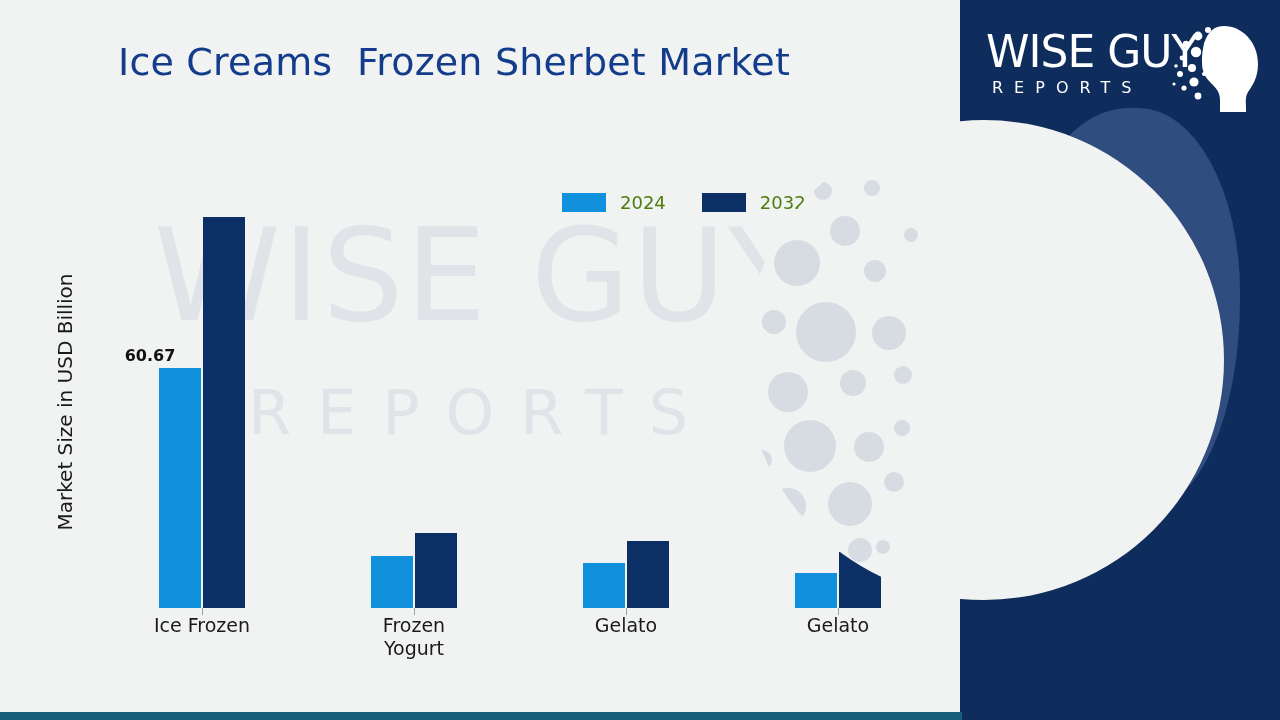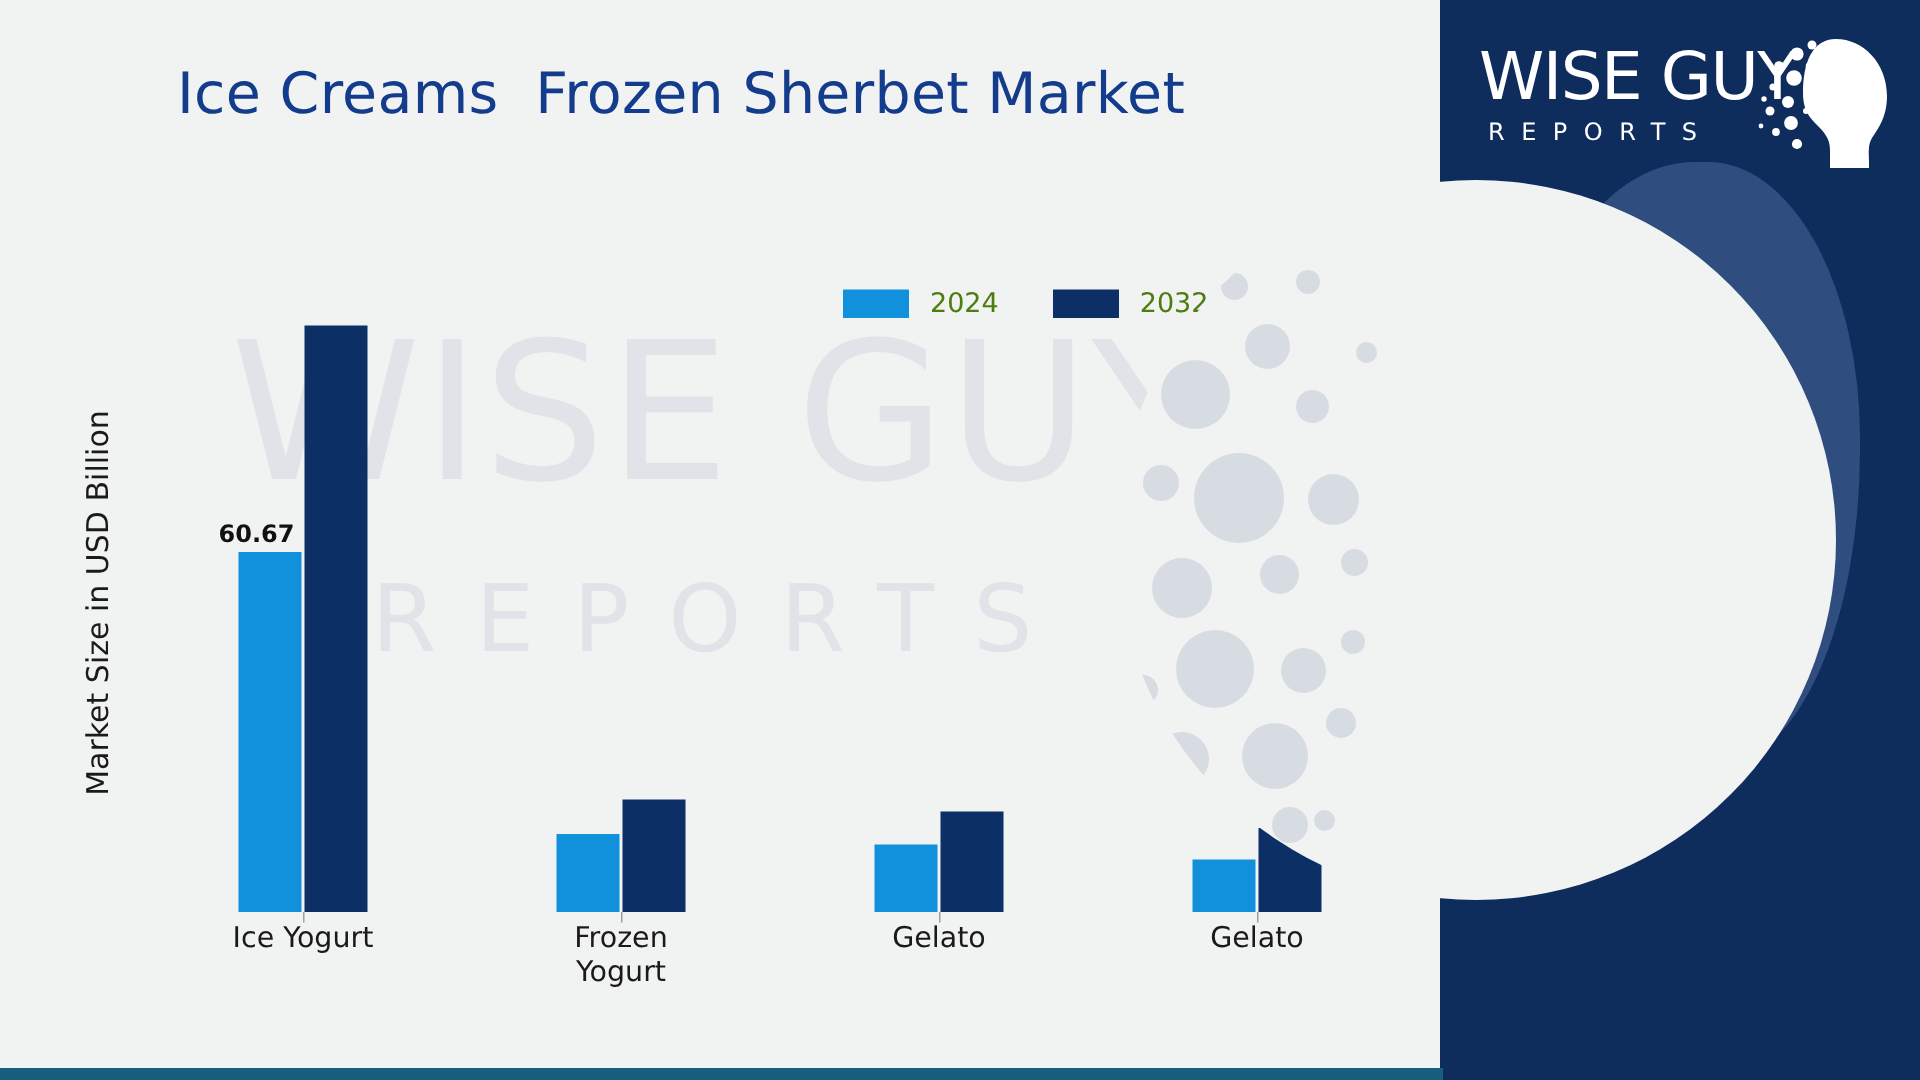--- a/index.html
+++ b/index.html
@@ -266,23 +266,23 @@
           <span class="legend-label">2032</span>
         </div>
       </div>
 
     <div class="plot" id="plot">
         <div class="group" style="left: 0px; width: 212px;">
           <div class="bars">
             <div class="bar" title="2024: 60.67" style="height: 239.542px; background: rgb(17, 145, 220);"></div>
             <div class="bar" title="2032: 99" style="height: 390.879px; background: rgb(12, 47, 102);"></div>
           </div>
-          <div class="bar-value" style="left: 33px; bottom: 242.542px; text-align: center;">60.67</div>
+          <div class="bar-value" style="left: 12px; bottom: 242.542px; text-align: center;">60.67</div>
           <div class="tick"></div>
-          <div class="cat-label">Ice Yogurt</div>
+          <div class="cat-label">Ice Frozen</div>
         </div>
         <div class="group" style="left: 424px; width: 212px;">
           <div class="bars">
             <div class="bar" title="2024: 11.3" style="height: 44.6155px; background: rgb(17, 145, 220);"></div>
             <div class="bar" title="2032: 17" style="height: 67.1207px; background: rgb(12, 47, 102);"></div>
           </div>
           <div class="tick"></div>
           <div class="cat-label">Gelato</div>
         </div>
         <div class="group" style="left: 212px; width: 212px;">

